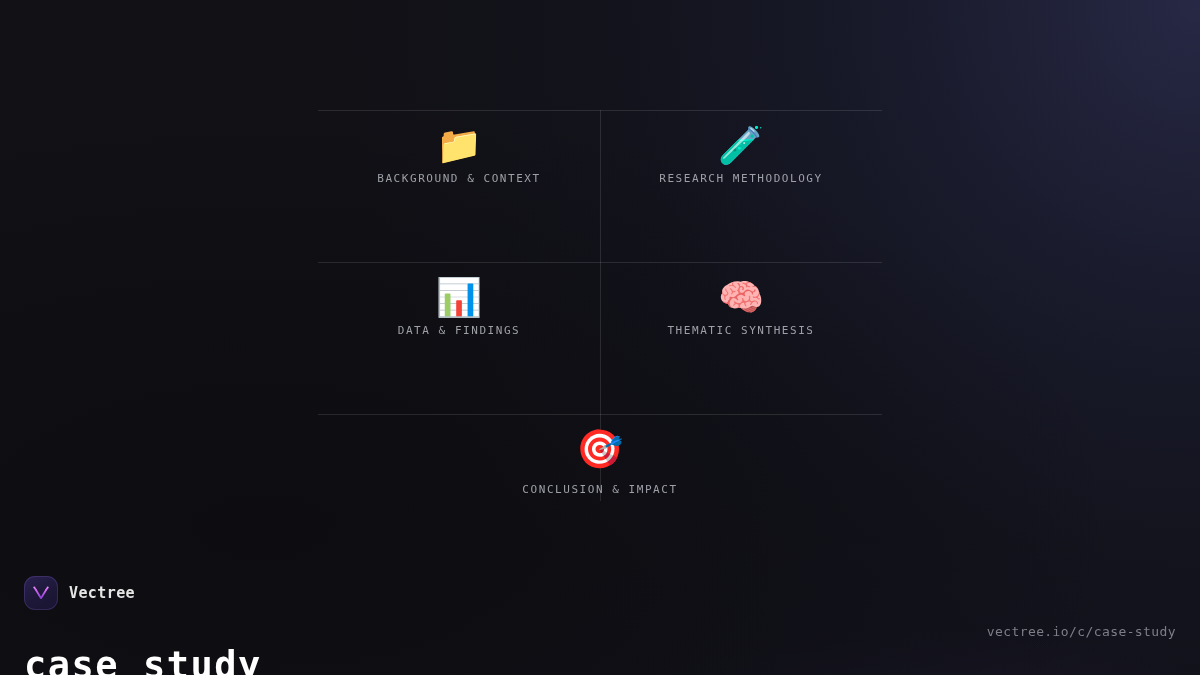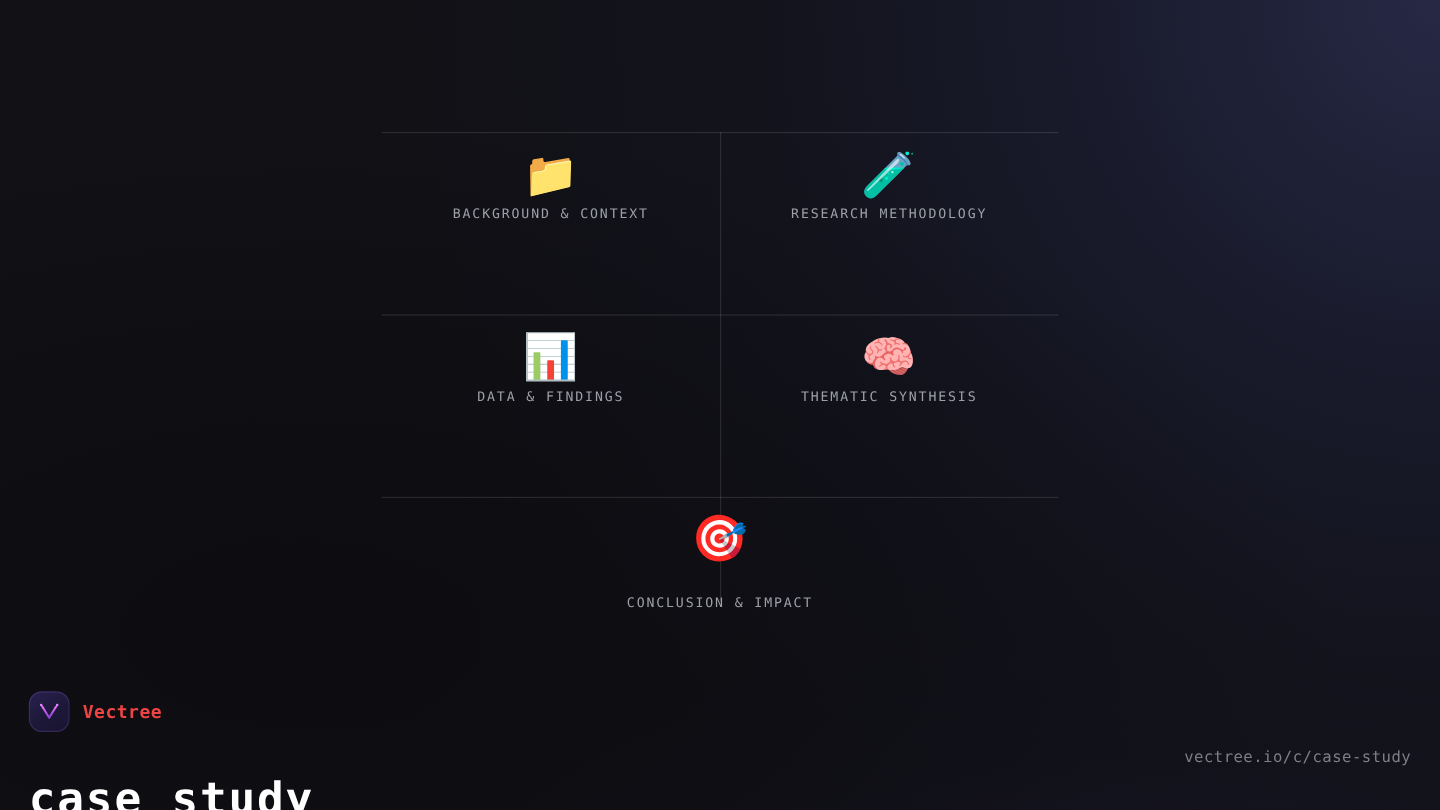--- a/index.html
+++ b/index.html
@@ -123,21 +123,21 @@
   .node-bottom {
     position: absolute;
     left: 459px;
     top: 424px;
     width: 282px;
     display: flex;
     flex-direction: column;
     align-items: center;
   }
   .node-bottom .cell-icon { font-size: 38px; height: 50px; }
-  .node-bottom .cell-label { margin-top: 22px; }
+  .node-bottom .cell-label { margin-top: 9px; }
 
   
   .brand-row {
     position: absolute;
     left: 24px;
     top: 576px;
     display: flex;
     align-items: center;
     gap: 11px;
   }
@@ -147,21 +147,21 @@
     border-radius: 11px;
     background: linear-gradient(150deg, #2a2150 0%, #1d1838 55%, #191430 100%);
     box-shadow: inset 0 0 0 1px rgba(150,110,220,0.22);
     display: flex;
     align-items: center;
     justify-content: center;
   }
   .brand-name {
     font-size: 15px;
     font-weight: bold;
-    color: #ef4444;
+    color: #e5e5e5;
     letter-spacing: 0.4px;
     font-family: "DejaVu Sans Mono", "Liberation Mono", monospace;
   }
   .page-title {
     position: absolute;
     left: 24px;
     top: 644px;
     font-size: 37px;
     font-weight: bold;
     color: #ffffff;

